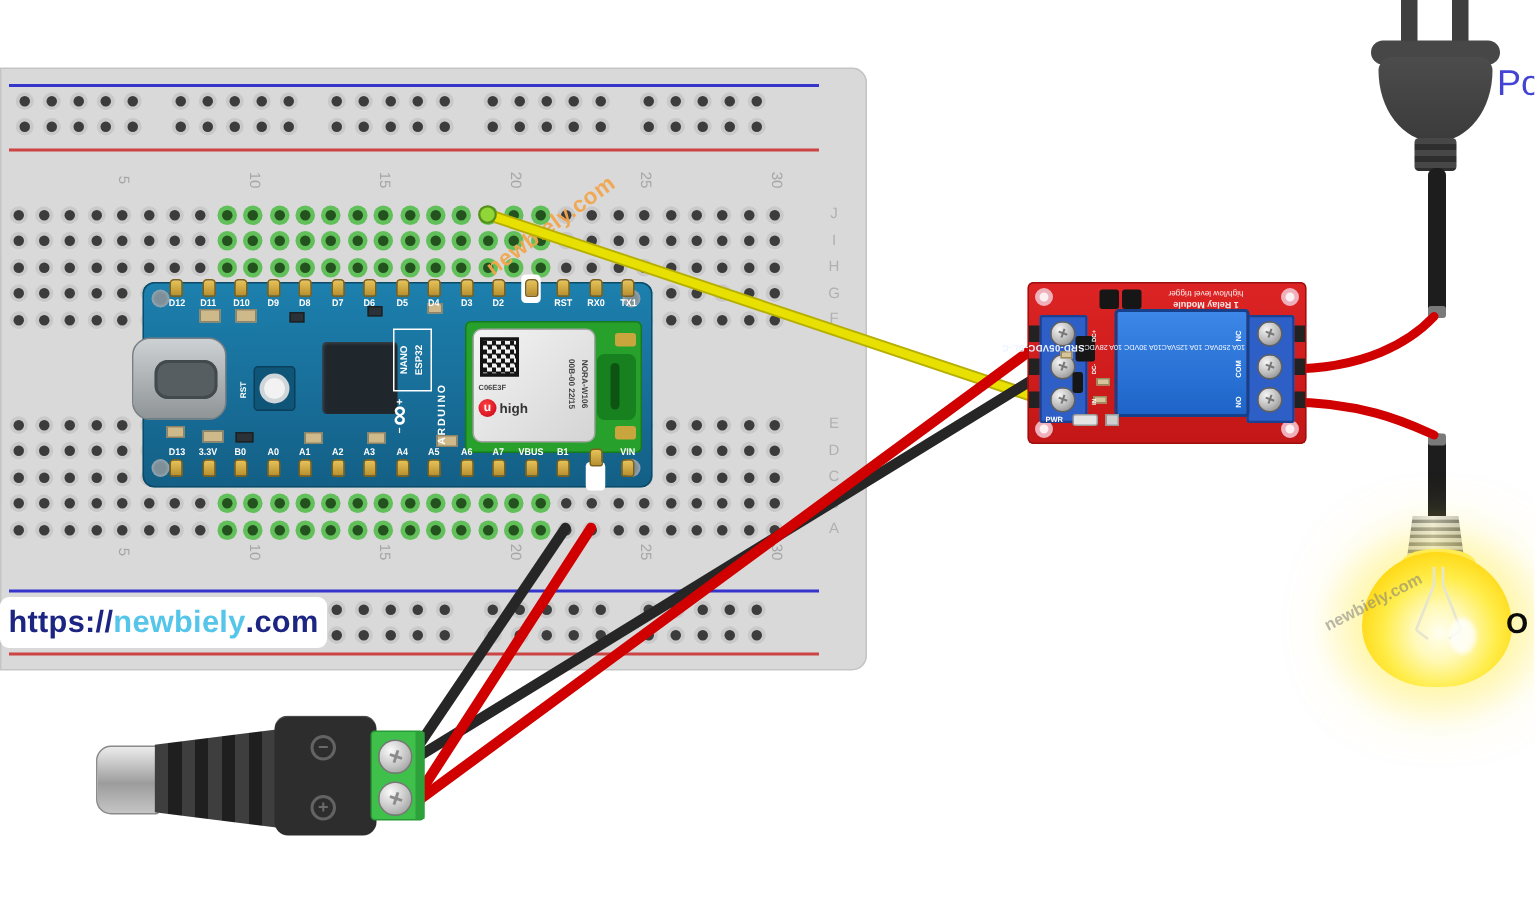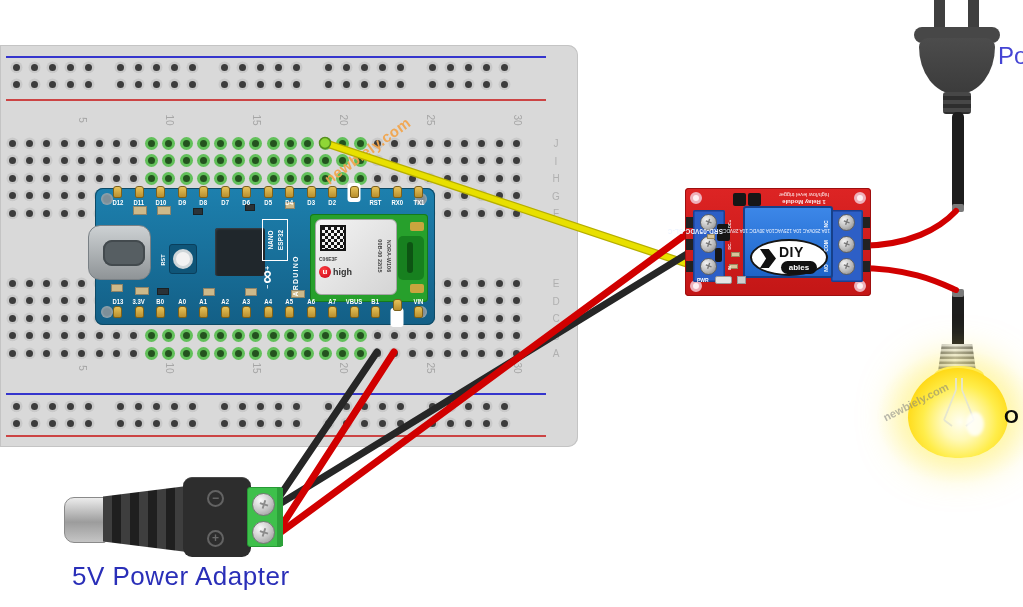--- a/index.html
+++ b/index.html
@@ -851,25 +851,20 @@
     <div class="rblack" style="left:48px;top:5px;width:13px;height:13px;"></div>
     <div class="rblack" style="left:63px;top:5px;width:13px;height:13px;"></div>
     <div class="rblack" style="left:32px;top:36px;width:13px;height:17px;"></div>
     <div class="rblack" style="left:30px;top:60px;width:7px;height:14px;"></div>
     <div class="rtan" style="left:22px;top:46px;width:8px;height:5px;"></div>
     <div class="rtan" style="left:44px;top:76px;width:9px;height:5px;"></div>
     <div class="rtan" style="left:46px;top:64px;width:9px;height:5px;"></div>
 
     <div id="cube">
       <div id="cube-lines"><span class="cube-line">10A 250VAC 10A 125VAC</span><span class="cube-line">10A 30VDC 10A 28VDC</span><span class="cube-line cube-line-big">SRD-05VDC-SL-C</span></div>
-      <div id="oval">
-        <div class="dglyph"></div>
-        <span class="diy">DIY</span>
-        <span class="ables">ables</span>
-      </div>
     </div>
 
     <span class="rlabel" style="position:absolute;left:12px;top:89px;">PWR</span>
     <div id="pwr-comp"></div>
     <div id="pwr-comp2"></div>
   <span class="vc rlabel tiny" style="left: 44px; top: 36px;">DC+</span>
       <span class="vc rlabel tiny" style="left: 44px; top: 58px;">DC-</span>
       <span class="vc rlabel tiny" style="left: 44px; top: 80px;">IN</span>
       <span class="vc rlabel" style="left: 141px; top: 36px;">NC</span>
       <span class="vc rlabel" style="left: 141px; top: 58px;">COM</span>
@@ -881,16 +876,20 @@
   <div class="adpart" id="adp-box">
     <div class="adp-sym" style="top:12px;">−</div>
     <div class="adp-sym" style="top:52px;">+</div>
   </div>
   <div class="adpart" id="adp-term">
     <div class="edge"></div>
     <div class="bigscrew" style="top:5px;"><span>+</span></div>
     <div class="bigscrew" style="top:33px;"><span>+</span></div>
   </div>
 
-  <span id="adapter-caption">5V Power Adapter</span>
+  <div id="url-box">
+    <span class="url-dark">https://</span>
+      <span class="url-light">newbiely</span>
+      <span class="url-dark">.com</span>
+  </div>
   <span id="plug-caption">Po</span>
   <span id="bulb-caption">O</span>
 </div>
 
 </body></html>

